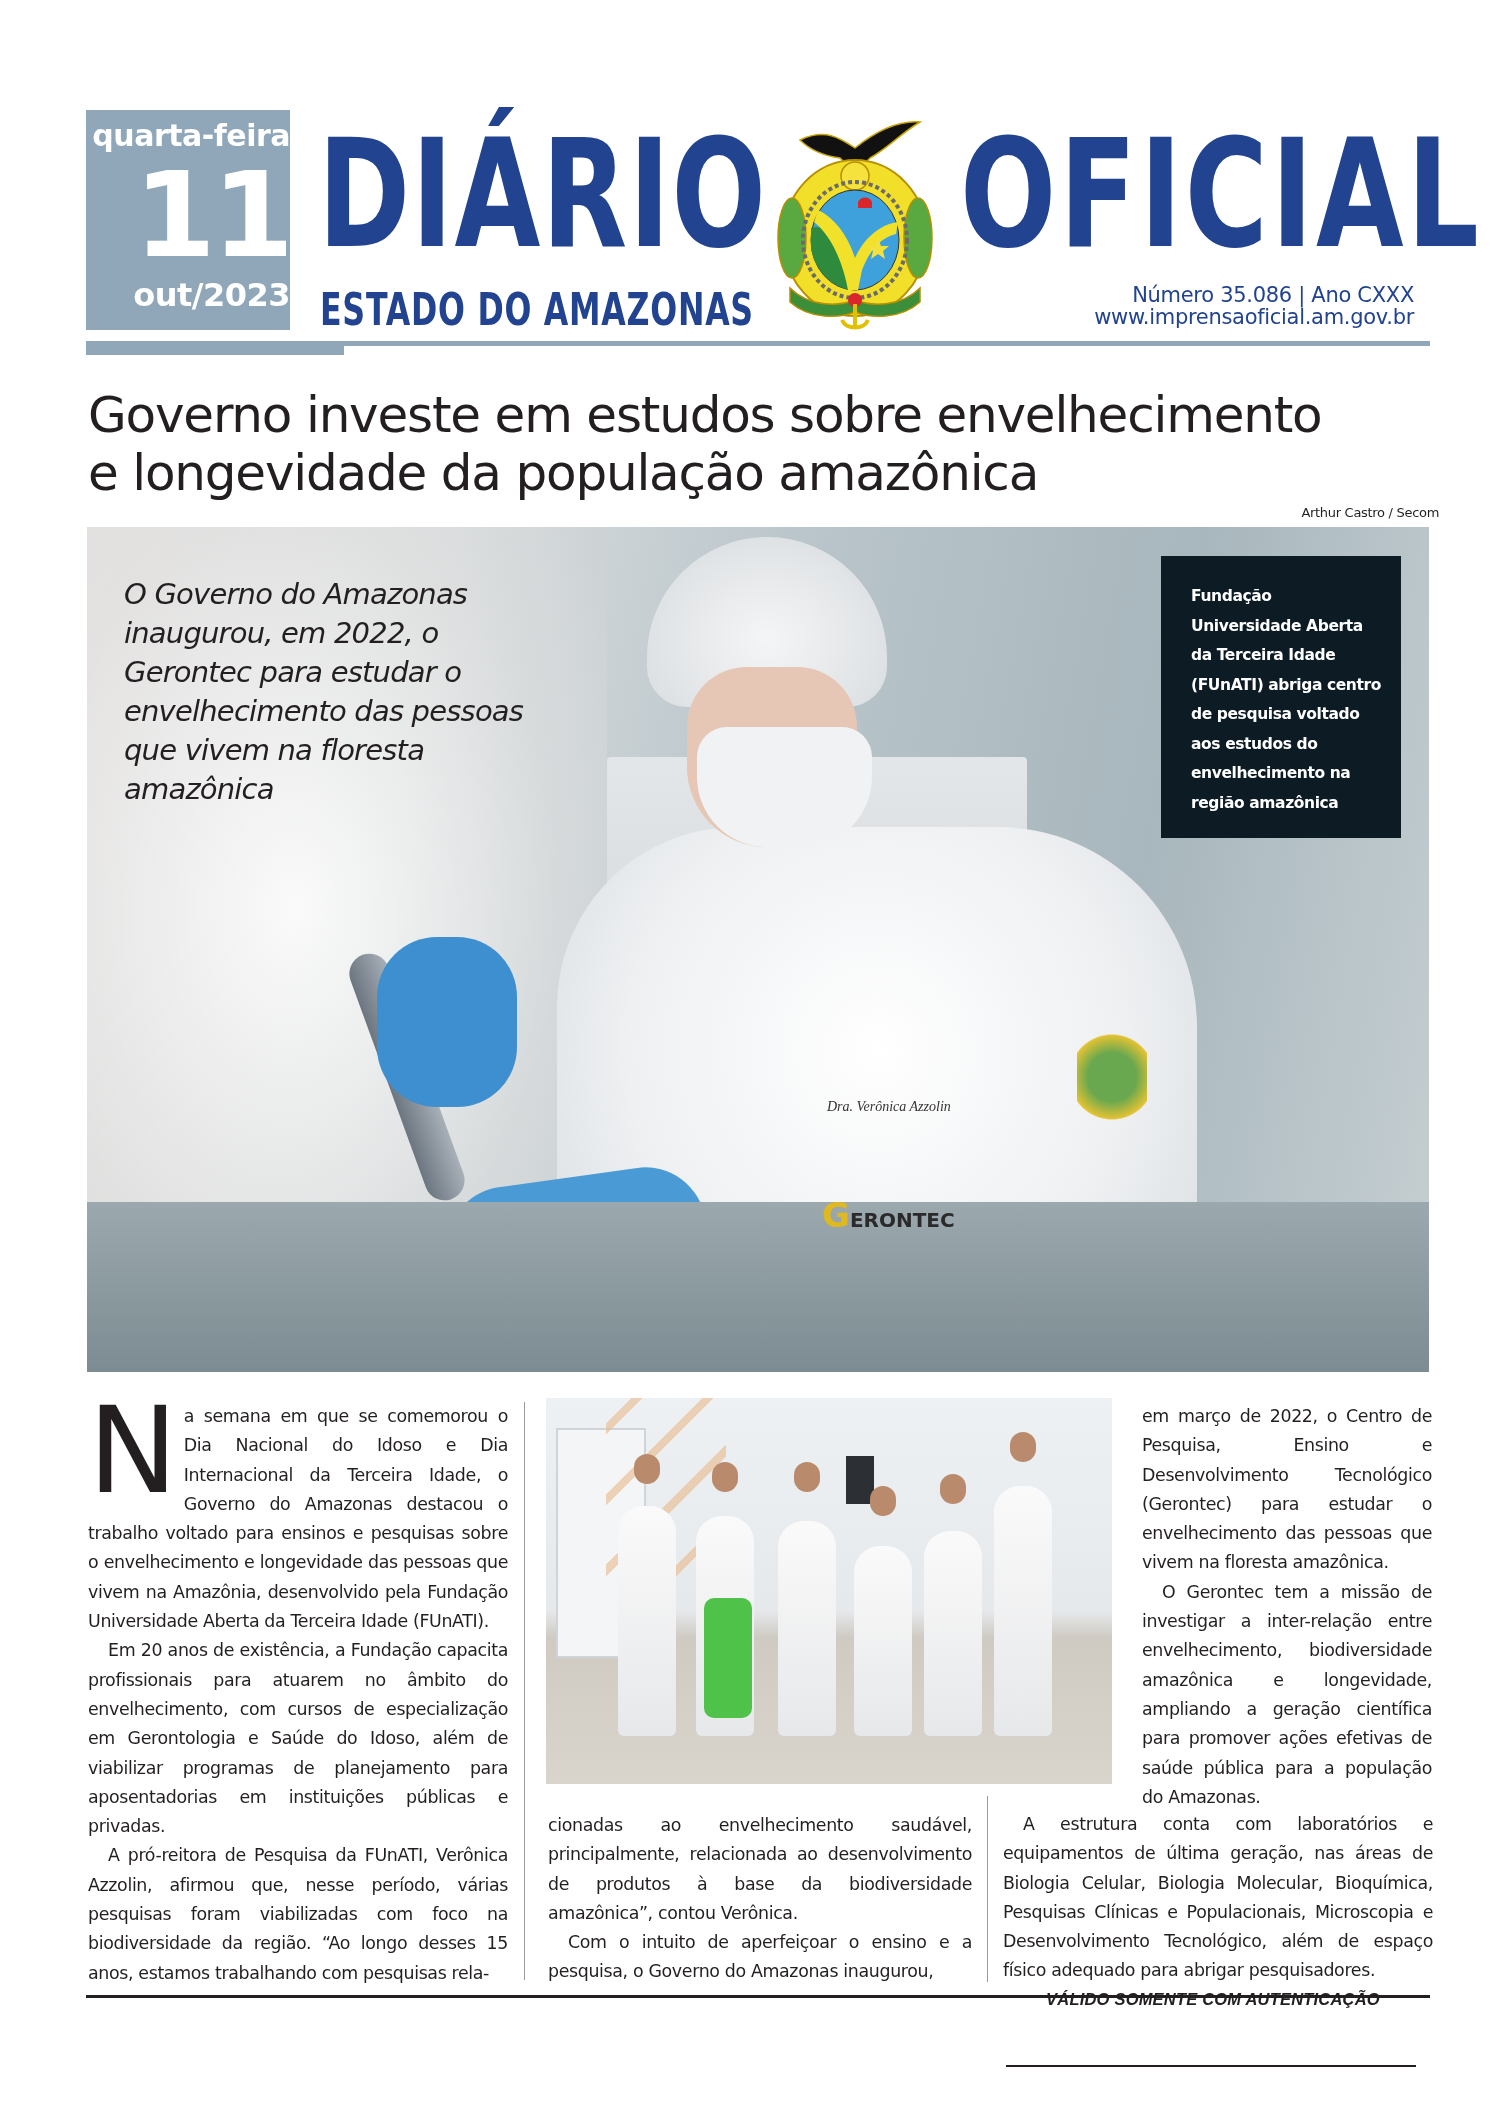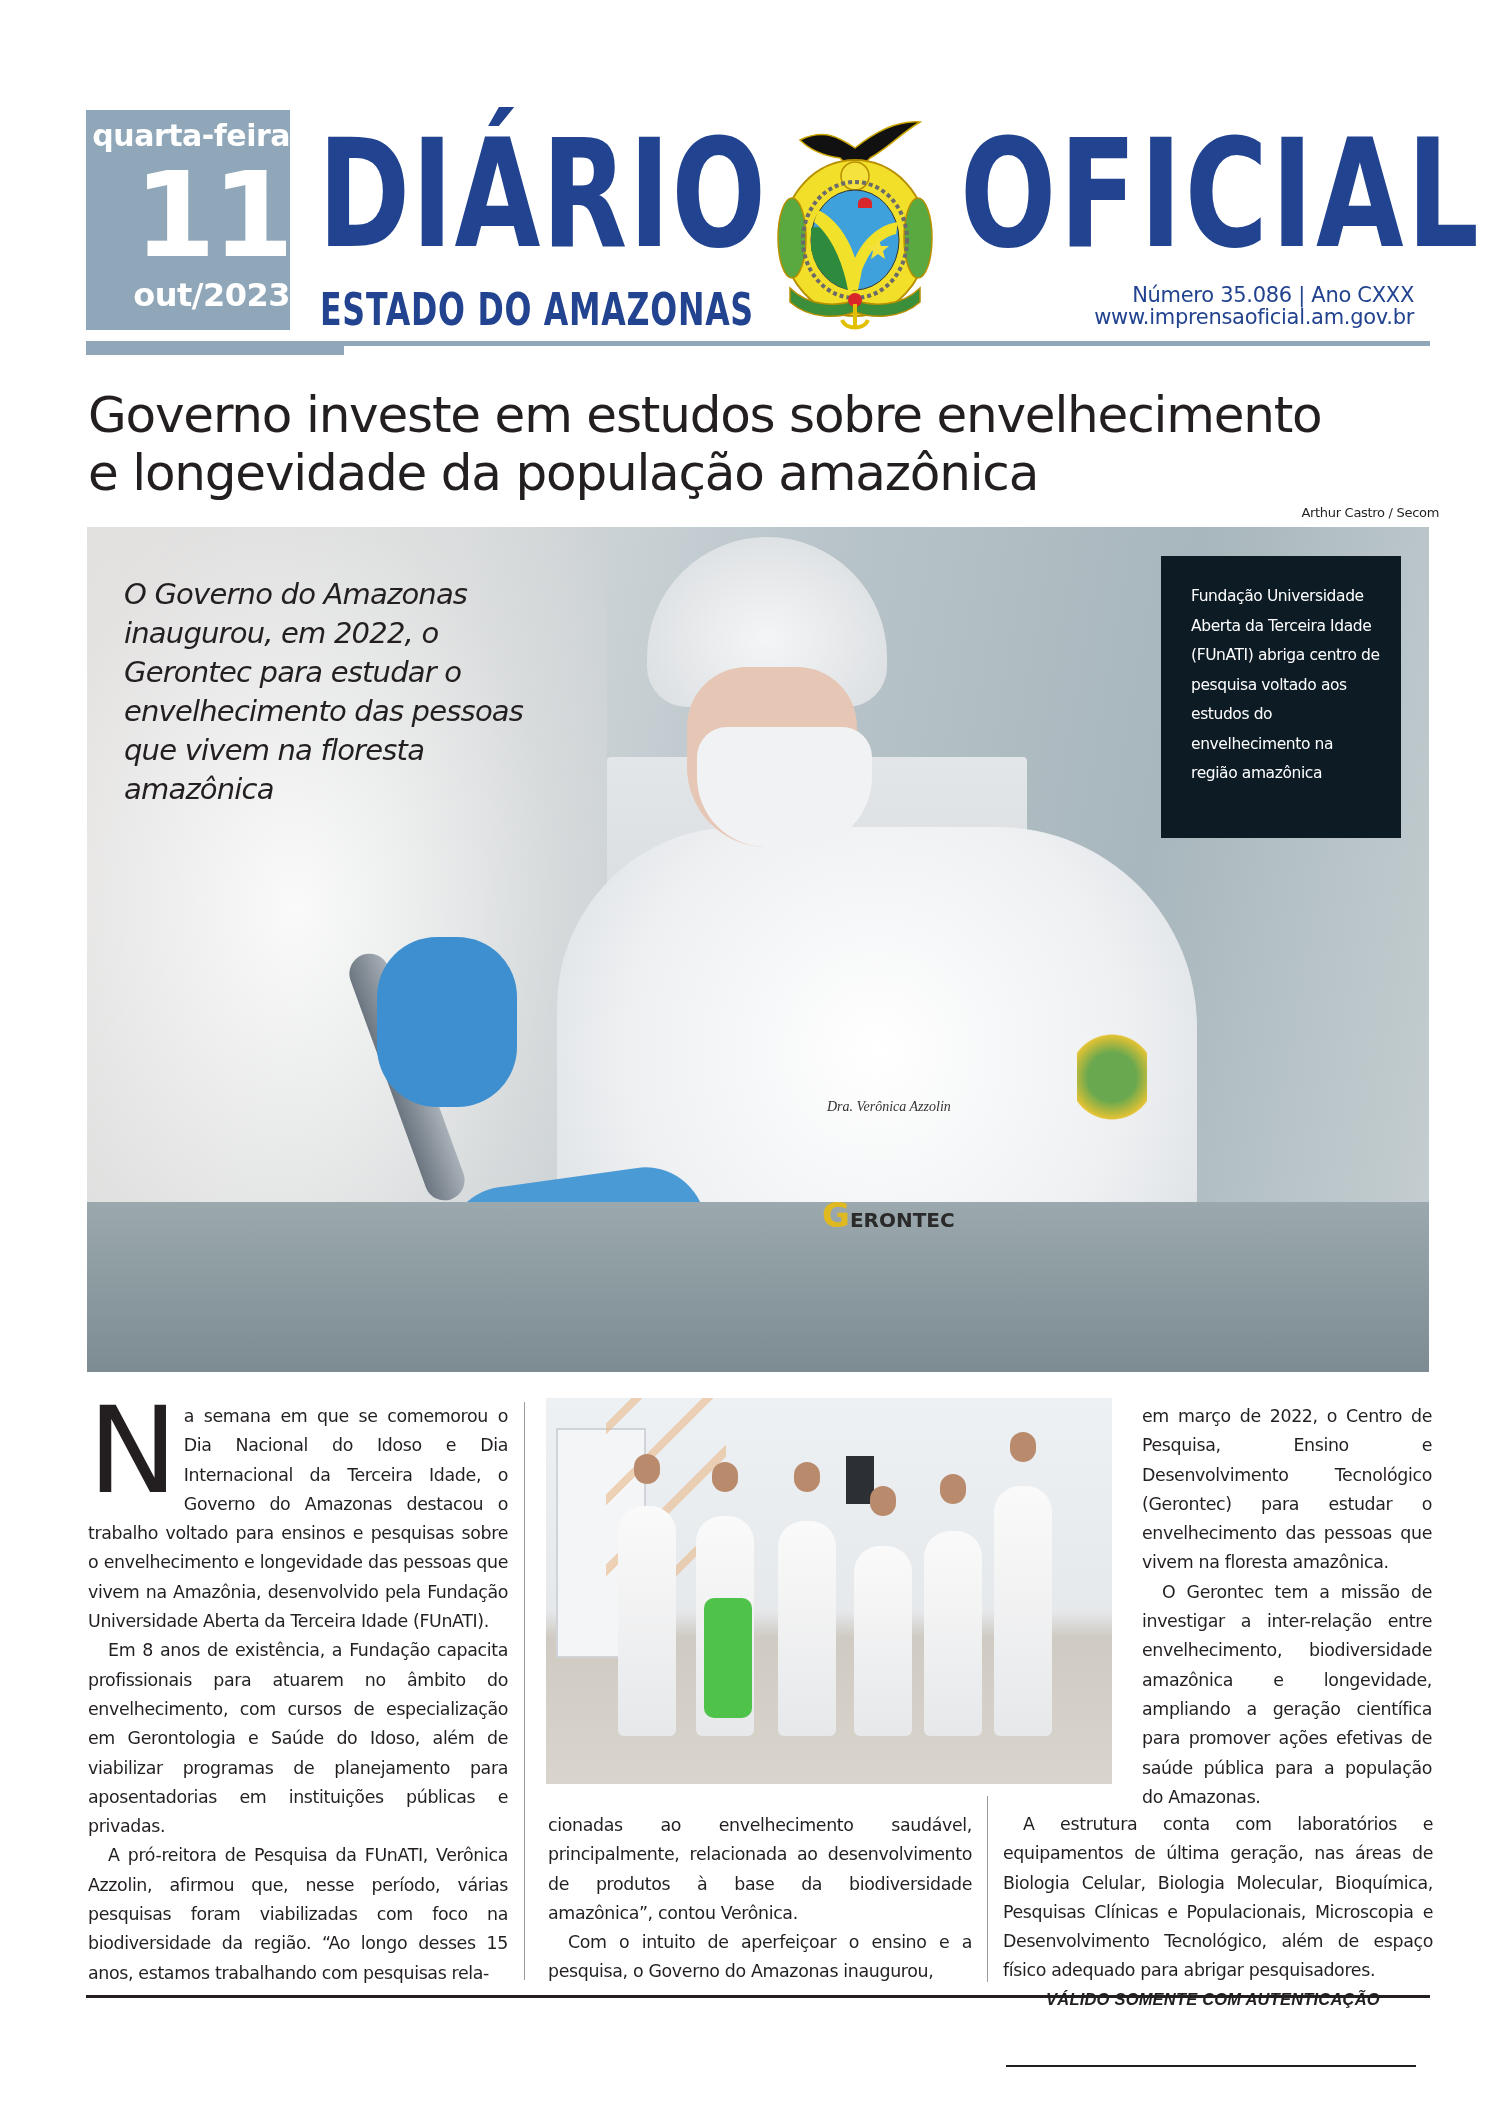--- a/index.html
+++ b/index.html
@@ -71,21 +71,21 @@
   .hero .gerontec .g { color: #e0b820; font-size: 34px; }
 
   .pull-quote {
     position: absolute; left: 124px; top: 575px; width: 420px;
     font-family: "DejaVu Sans", sans-serif; font-style: italic; color: #231f20;
     font-size: 29px; line-height: 39px; letter-spacing: -0.8px;
   }
   .caption-box {
     position: absolute; left: 1161px; top: 556px; width: 240px; height: 282px;
     background: #0d1b25; color: #fff; padding: 26px 20px 20px 30px;
-    font-family: "DejaVu Sans", sans-serif; font-weight: normal; font-size: 15.5px; line-height: 29.5px; letter-spacing: -0.4px;
+    font-family: "DejaVu Sans", sans-serif; font-weight: bold; font-size: 15.5px; line-height: 29.5px; letter-spacing: -0.4px;
   }
 
   
   .col {
     position: absolute; font-family: "DejaVu Sans", sans-serif; font-size: 17.4px; line-height: 29.3px;
     color: #231f20; text-align: justify; letter-spacing: -0.35px;
   }
   .col p { text-indent: 20px; }
   .col p.noindent { text-indent: 0; }
   .col-1 { left: 88px; top: 1402px; width: 420px; }
@@ -179,21 +179,21 @@
   <div class="badge"></div>
   <div class="name-tag">Dra. Verônica Azzolin</div>
   <div class="gerontec"><span class="g">G</span><span>ERONTEC</span></div>
 </div>
 
 <div class="pull-quote">O Governo do Amazonas inaugurou, em 2022, o Gerontec para estudar o envelhecimento das pessoas que vivem na floresta amazônica</div>
 <div class="caption-box">Fundação Universidade Aberta da Terceira Idade (FUnATI) abriga centro de pesquisa voltado aos estudos do envelhecimento na região amazônica</div>
 
 <div class="col col-1">
   <p class="noindent"><span class="dropcap">N</span><span>a semana em que se comemorou o Dia Nacional do Idoso e Dia Internacional da Terceira Idade, o Governo do Amazonas destacou o trabalho voltado para ensinos e pesquisas sobre o envelhecimento e longevidade das pessoas que vivem na Amazônia, desenvolvido pela Fundação Universidade Aberta da Terceira Idade (FUnATI).</span></p>
-  <p>Em 8 anos de existência, a Fundação capacita profissionais para atuarem no âmbito do envelhecimento, com cursos de especialização em Gerontologia e Saúde do Idoso, além de viabilizar programas de planejamento para aposentadorias em instituições públicas e privadas.</p>
+  <p>Em 20 anos de existência, a Fundação capacita profissionais para atuarem no âmbito do envelhecimento, com cursos de especialização em Gerontologia e Saúde do Idoso, além de viabilizar programas de planejamento para aposentadorias em instituições públicas e privadas.</p>
   <p>A pró-reitora de Pesquisa da FUnATI, Verônica Azzolin, afirmou que, nesse período, várias pesquisas foram viabilizadas com foco na biodiversidade da região. “Ao longo desses 15 anos, estamos trabalhando com pesquisas rela-</p>
 </div>
 
 <div class="vrule-1"></div>
 
 <div class="team-photo">
   <div class="door"></div>
   <div class="wall-deco"></div>
   <div class="tv"></div>
   <div class="person" style="left:72px;height:230px;"></div>

